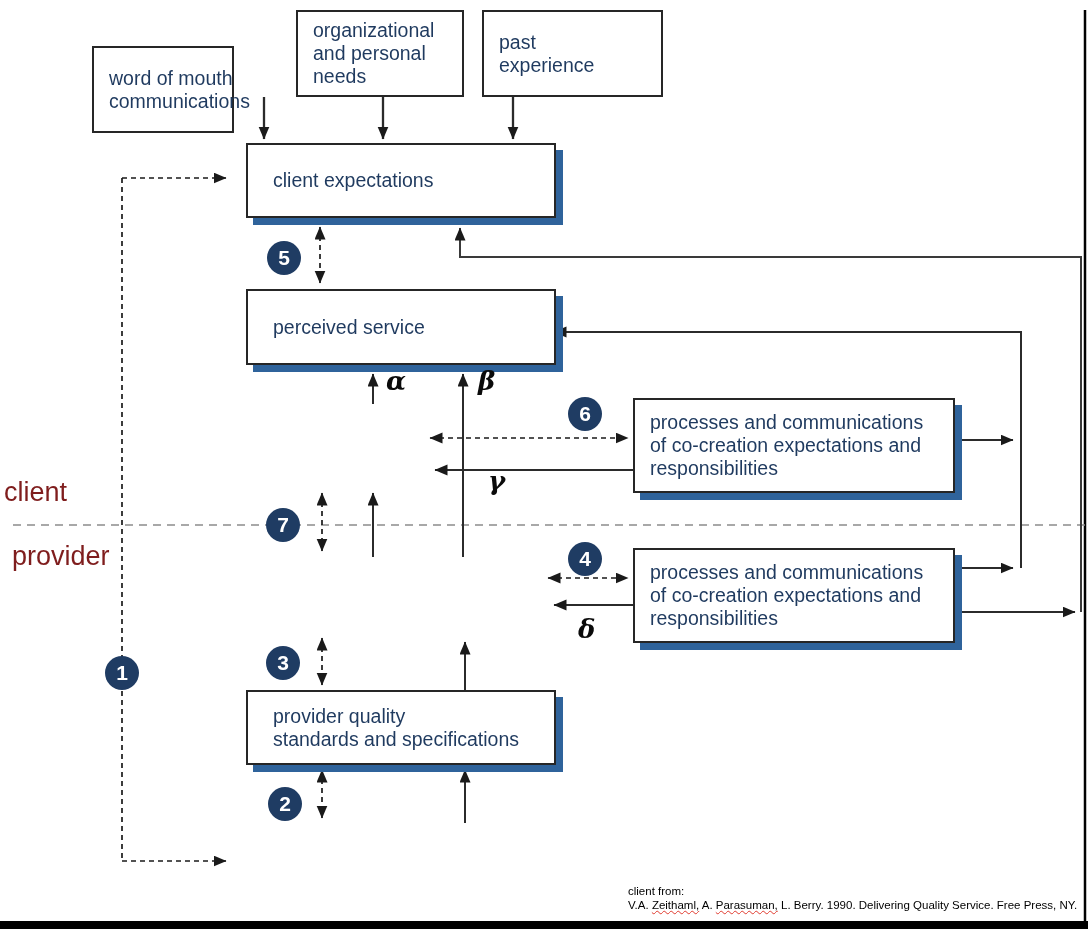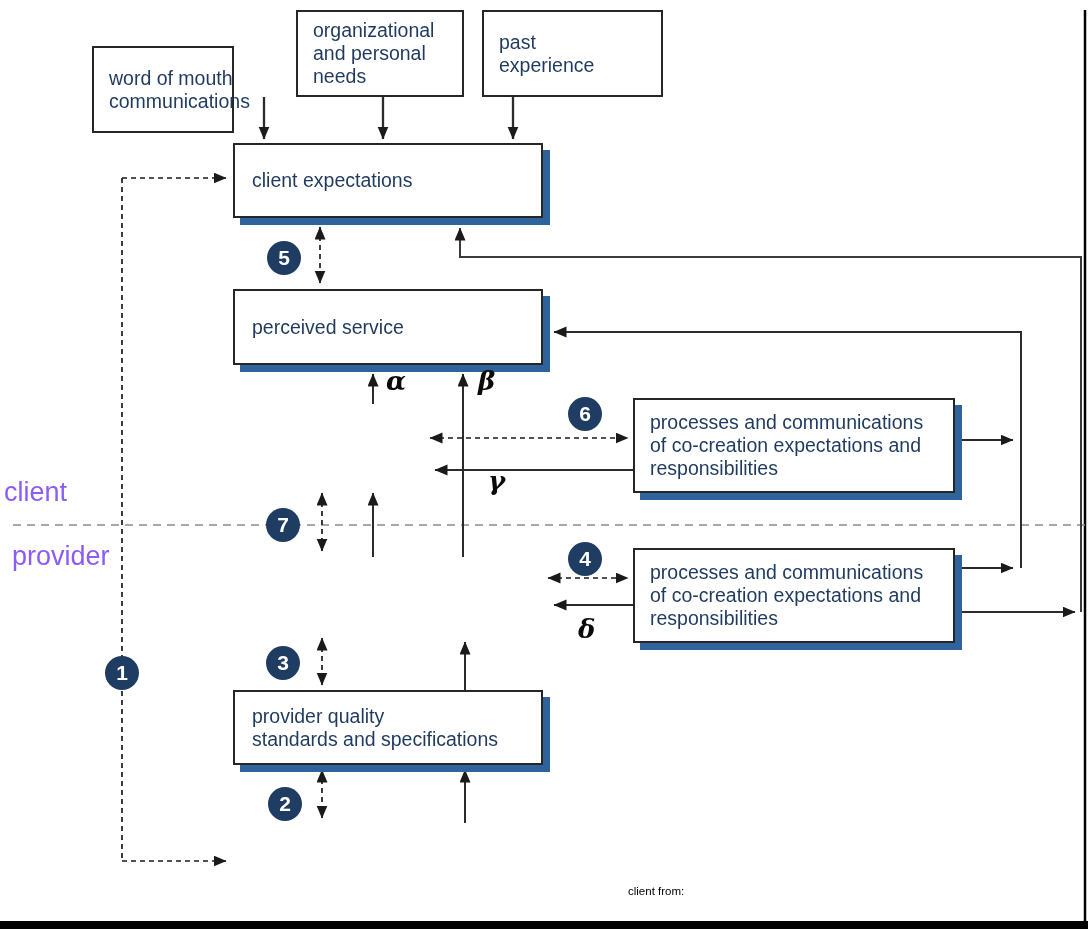--- a/index.html
+++ b/index.html
@@ -10,32 +10,32 @@
   .box{
     position:absolute;background:#ffffff;border:2px solid #262626;
     display:flex;align-items:center;box-sizing:border-box;
   }
   .shadowed{box-shadow:7px 7px 0 0 #2f639b;}
   .box-label{
     color:#1f3a5f;font-size:19.5px;line-height:1.18;white-space:pre-line;
   }
   .pad15{padding-left:15px;}
   .pad19{padding-left:19px;}
-  .pad32{padding-left:17px;}
+  .pad32{padding-left:25px;margin-left:13px;}
   .badge{
     position:absolute;width:34px;height:34px;border-radius:50%;
     background:#1f3c63;color:#ffffff;font-weight:bold;font-size:21px;
     display:flex;align-items:center;justify-content:center;
   }
   .greek{
     position:absolute;font-family:"DejaVu Serif",serif;
     font-style:italic;font-weight:bold;font-size:26px;color:#0a0a0a;
   }
   .section-label{
-    position:absolute;color:#8b5cf6;font-size:27px;
+    position:absolute;color:#7f1d1d;font-size:27px;
   }
   .attribution{
     position:absolute;left:628px;top:884px;color:#000000;
     font-size:11.5px;line-height:1.22;
   }
   .wavy{
     text-decoration:underline;
     text-decoration-style:wavy;
     text-decoration-color:#e03b2f;
     text-decoration-thickness:1px;
@@ -160,15 +160,16 @@
   <div class="greek" style="left:386px;top:366px;">α</div>
   <div class="greek" style="left:478px;top:366px;">β</div>
   <div class="greek" style="left:488px;top:466px;">γ</div>
   <div class="greek" style="left:578px;top:614px;">δ</div>
 
   <div class="section-label" style="left:4px;top:477px;">client</div>
   <div class="section-label" style="left:12px;top:541px;">provider</div>
 
   <div class="attribution">
     <div>client from:</div>
+    <div><span>V.A. </span><span class="wavy">Zeithaml,</span><span> A. </span><span class="wavy">Parasuman,</span><span> L. Berry. 1990. Delivering Quality Service. Free Press, NY.</span></div>
   </div>
 
 </div>
 
 </body></html>

